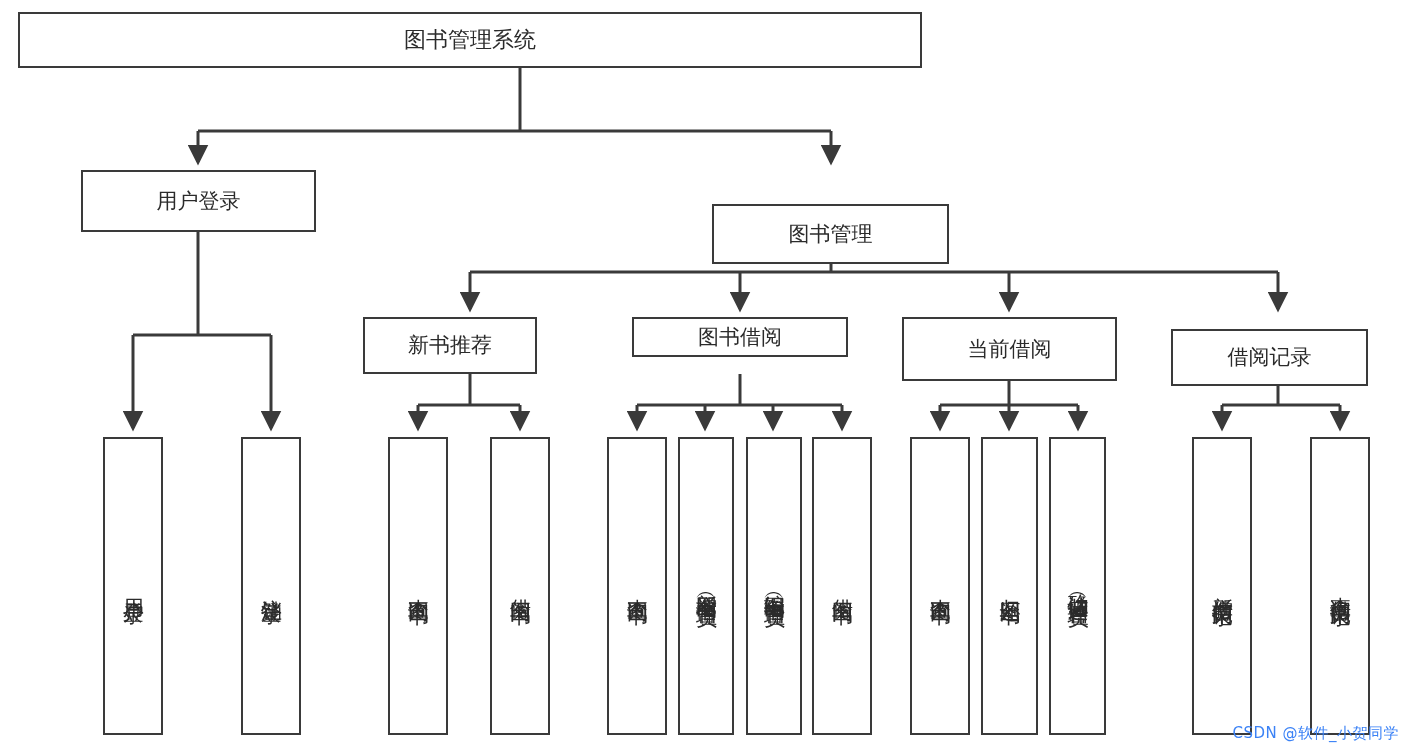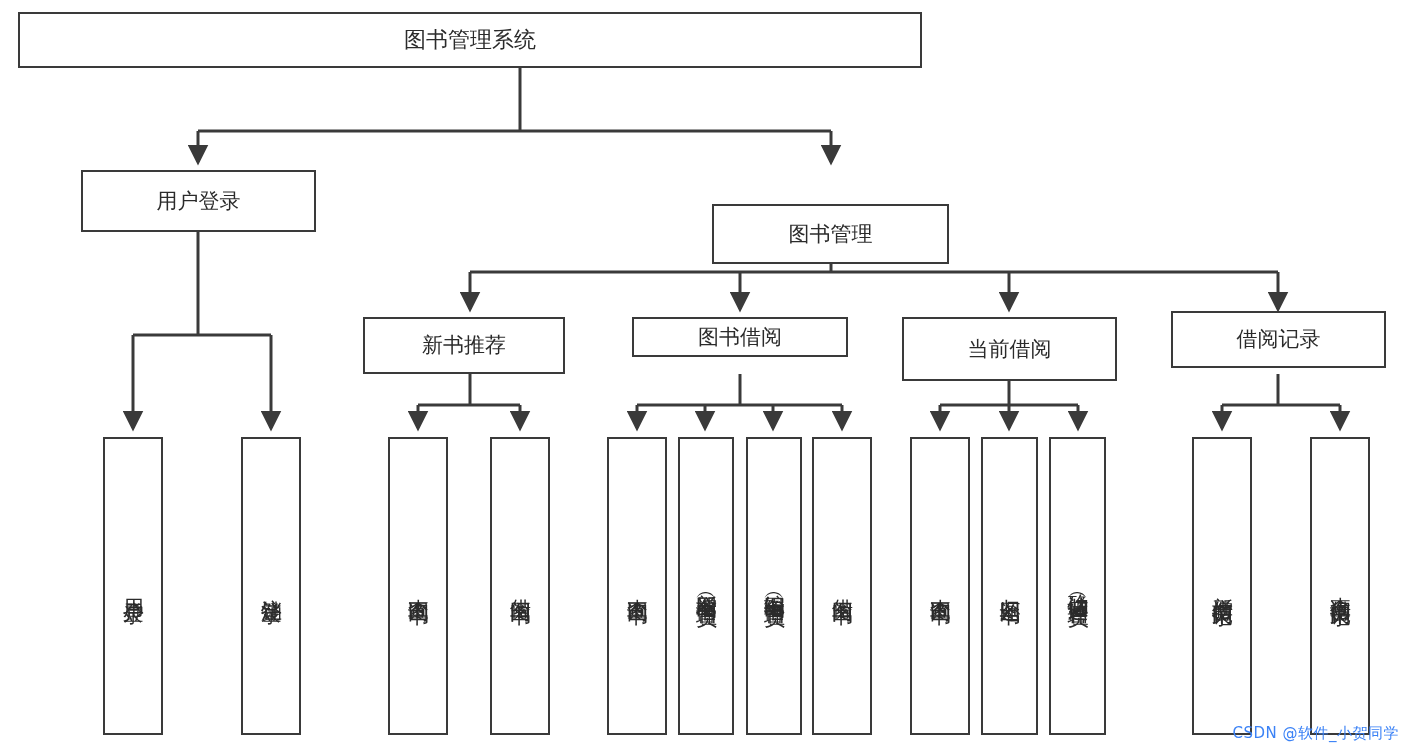--- a/index.html
+++ b/index.html
@@ -133,30 +133,30 @@
     <span class="label">图书管理系统</span>
   </div>
 
   <div class="node horiz" style="left:81px; top:170px; width:235px; height:62px;">
     <span class="label">用户登录</span>
   </div>
   <div class="node horiz" style="left:712px; top:172px; width:237px; height:60px;margin-top:32px;">
     <span class="label">图书管理</span>
   </div>
 
-  <div class="node horiz" style="left:363px; top:317px; width:202px; height:57px;">
+  <div class="node horiz" style="left:363px; top:317px; width:174px; height:57px;">
     <span class="label">新书推荐</span>
   </div>
   <div class="node horiz" style="left:632px; top:317px; width:216px; height:40px;">
     <span class="label">图书借阅</span>
   </div>
   <div class="node horiz" style="left:902px; top:317px; width:215px; height:64px;">
     <span class="label">当前借阅</span>
   </div>
-  <div class="node horiz" style="left:1171px; top:311px; width:215px; height:57px;">
+  <div class="node horiz" style="left:1171px; top:329px; width:197px; height:57px;">
     <span class="label">借阅记录</span>
   </div>
 
   <div class="node vert" style="left:103px; top:437px; width:60px; height:298px;">
     <span class="label">用户登录</span>
   </div>
   <div class="node vert" style="left:241px; top:437px; width:60px; height:298px;">
     <span class="label">注销登录</span>
   </div>
 

